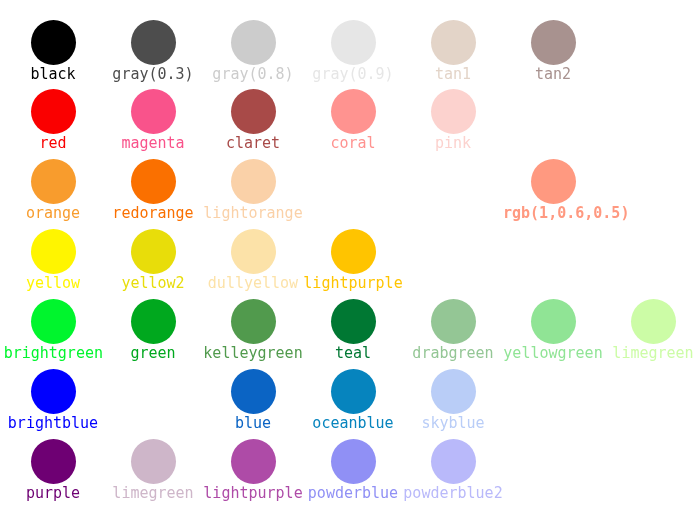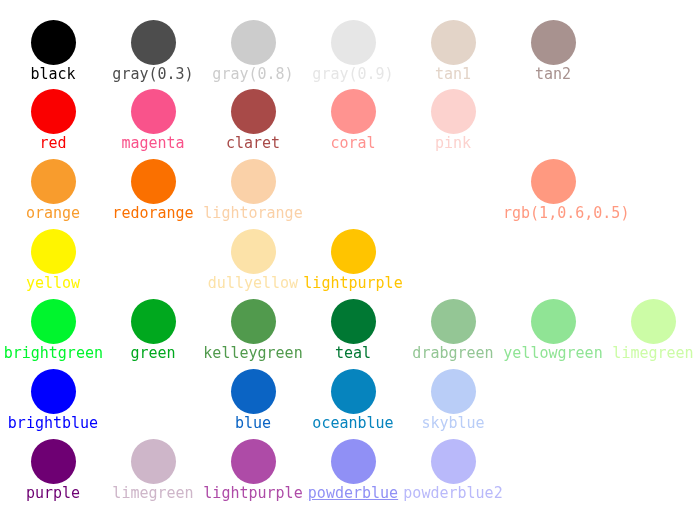--- a/index.html
+++ b/index.html
@@ -102,25 +102,29 @@
     <div class="swatch-cell" style="left: 153px; top: 158.5px;">
       <span class="swatch-dot" title="#fa7000" style="background: rgb(250, 112, 0);"></span>
       <span class="swatch-label" style="color: rgb(250, 112, 0);">redorange</span>
     </div>
     <div class="swatch-cell" style="left: 253px; top: 158.5px;">
       <span class="swatch-dot" title="#fad1a8" style="background: rgb(250, 209, 168);"></span>
       <span class="swatch-label" style="color: rgb(250, 209, 168);">lightorange</span>
     </div>
     <div class="swatch-cell" style="left: 553px; top: 158.5px;">
       <span class="swatch-dot" title="#ff9980" style="background: rgb(255, 153, 128);"></span>
-      <span class="swatch-label" style="color: rgb(255, 153, 128);">rgb(1,0.6,0.5)</span>
+      <span class="swatch-label" style="color: rgb(255, 153, 128); font-weight: bold;">rgb(1,0.6,0.5)</span>
     </div>
     <div class="swatch-cell" style="left: 53px; top: 228.5px;">
       <span class="swatch-dot" title="#fff500" style="background: rgb(255, 245, 0);"></span>
       <span class="swatch-label" style="color: rgb(255, 245, 0);">yellow</span>
+    </div>
+    <div class="swatch-cell" style="left: 153px; top: 228.5px;">
+      <span class="swatch-dot" title="#e8dd0a" style="background: rgb(232, 221, 10);"></span>
+      <span class="swatch-label" style="color: rgb(232, 221, 10);">yellow2</span>
     </div>
     <div class="swatch-cell" style="left: 253px; top: 228.5px;">
       <span class="swatch-dot" title="#fce2a8" style="background: rgb(252, 226, 168);"></span>
       <span class="swatch-label" style="color: rgb(252, 226, 168);">dullyellow</span>
     </div>
     <div class="swatch-cell" style="left: 353px; top: 228.5px;">
       <span class="swatch-dot" title="#ffc400" style="background: rgb(255, 196, 0);"></span>
       <span class="swatch-label" style="color: rgb(255, 196, 0);">lightpurple</span>
     </div>
     <div class="swatch-cell" style="left: 53px; top: 298.5px; text-align: right;">
@@ -174,19 +178,19 @@
     <div class="swatch-cell" style="left: 153px; top: 438.5px;">
       <span class="swatch-dot" title="#ceb6c9" style="background: rgb(206, 182, 201);"></span>
       <span class="swatch-label" style="color: rgb(206, 182, 201);">limegreen</span>
     </div>
     <div class="swatch-cell" style="left: 253px; top: 438.5px;">
       <span class="swatch-dot" title="#ae4ba7" style="background: rgb(174, 75, 167);"></span>
       <span class="swatch-label" style="color: rgb(174, 75, 167);">lightpurple</span>
     </div>
     <div class="swatch-cell" style="left: 353px; top: 438.5px;">
       <span class="swatch-dot" title="#9090f5" style="background: rgb(144, 144, 245);"></span>
-      <span class="swatch-label" style="color: rgb(144, 144, 245); text-decoration: underline;">powderblue</span>
+      <span class="swatch-label" style="color: rgb(144, 144, 245);">powderblue</span>
     </div>
     <div class="swatch-cell" style="left: 453px; top: 438.5px;">
       <span class="swatch-dot" title="#b9b9fa" style="background: rgb(185, 185, 250);"></span>
       <span class="swatch-label" style="color: rgb(185, 185, 250);">powderblue2</span>
     </div>
   </div>
 
 </body></html>

